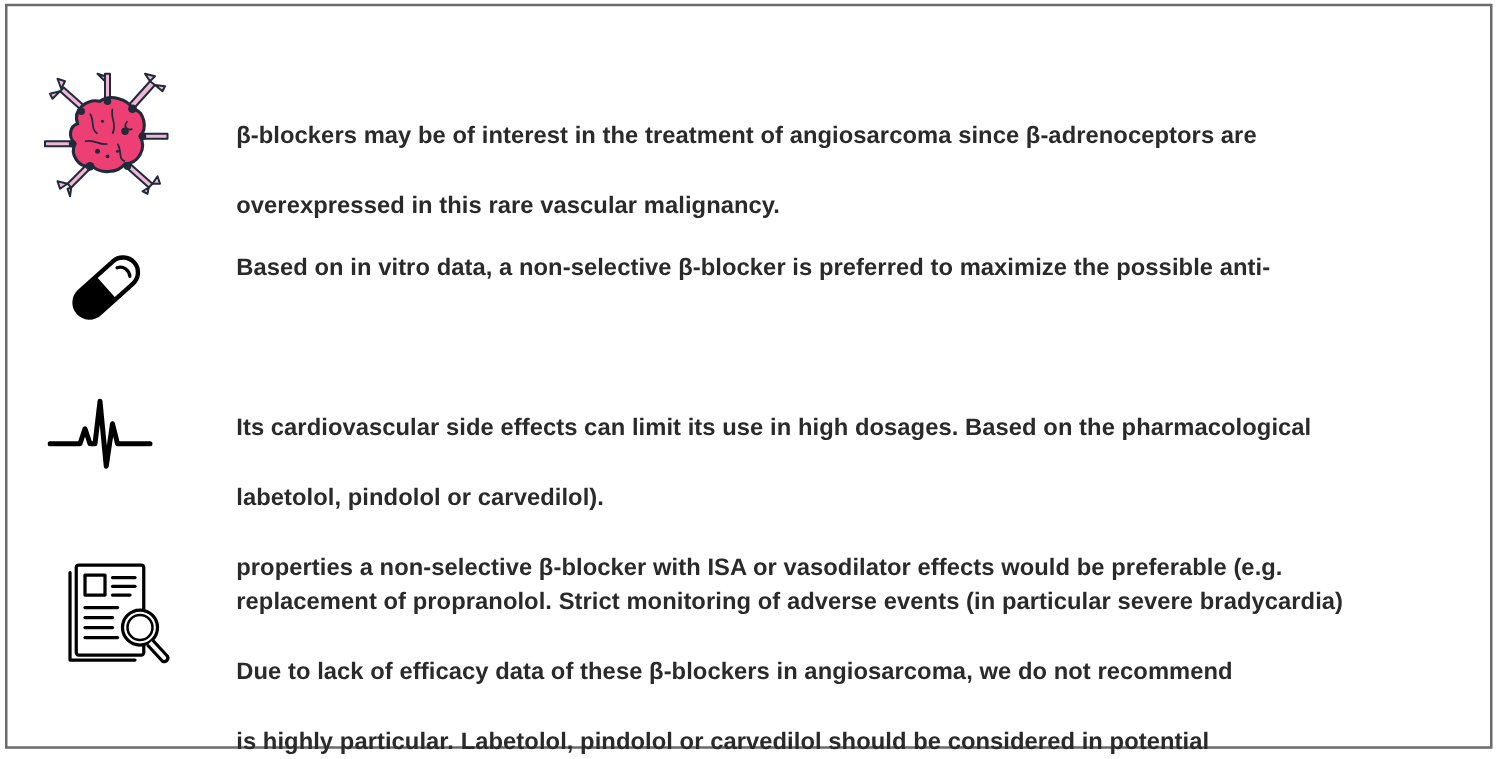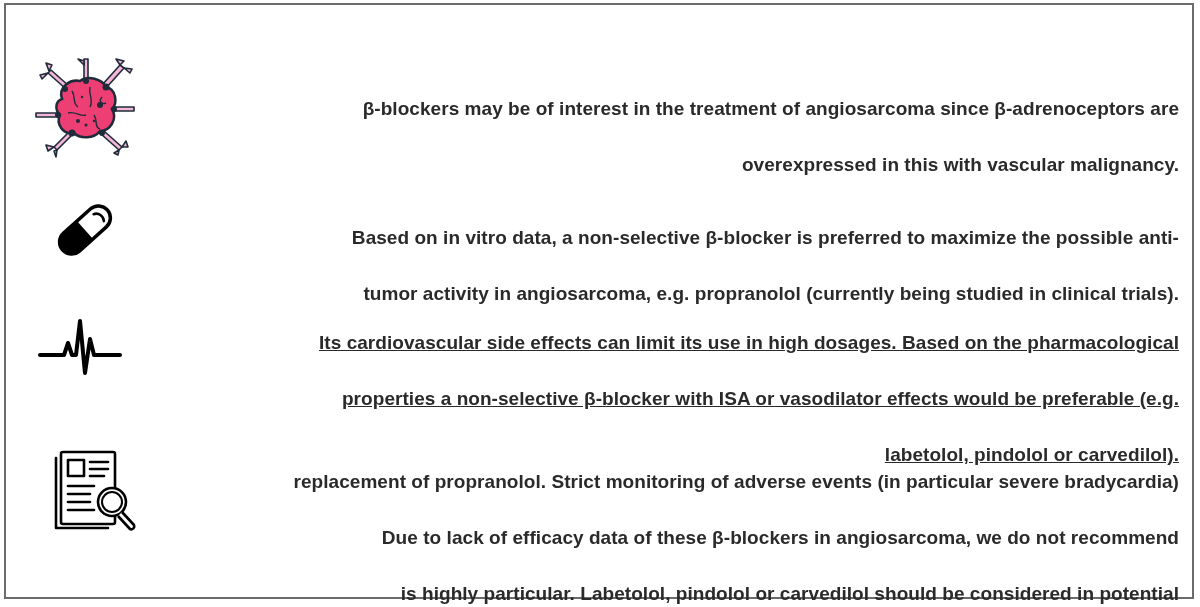--- a/index.html
+++ b/index.html
@@ -36,21 +36,20 @@
     .text {
       position: absolute;
       left: 183px;
       width: 990px;
       font-size: 19px;
       line-height: 28px;
       font-weight: bold;
       color: #2a2a2a;
       letter-spacing: 0.05px;
       white-space: pre-line;
-      text-align: right;
     }
   </style>
 </head>
 <body>
 
 <div class="frame">
 
   <div class="row" style="top:0;">
     <div class="icon" style="left:26px; top:46px;">
       <svg width="110" height="110" viewBox="0 0 110 110">
@@ -103,50 +102,49 @@
           <circle cx="33" cy="38" r="3"></circle>
           <circle cx="82" cy="58" r="3"></circle>
           <circle cx="26" cy="64" r="3"></circle>
           <circle cx="40" cy="82" r="3.5"></circle>
           <circle cx="70" cy="82" r="3"></circle>
         </g>
       </svg>
     </div>
     <div class="text" style="top:62px;">
       <div>β-blockers may be of interest in the treatment of angiosarcoma since β-adrenoceptors are</div>
-      <div>overexpressed in this with vascular malignancy.</div>
+      <div>overexpressed in this rare vascular malignancy.</div>
     </div>
   </div>
 
   <div class="row" style="top:0;">
     <div class="icon" style="left:44px; top:193px;">
       <svg width="70" height="64" viewBox="0 0 70 64">
         <g transform="rotate(-42 35 32)">
           <rect x="5" y="20" width="60" height="24" rx="12" ry="12" fill="#ffffff" stroke="#000" stroke-width="3.5"></rect>
           <path d="M17 20 L35 20 L35 44 L17 44 A12 12 0 0 1 17 20 Z" fill="#000"></path>
           <path d="M52 26 C57 28 58 34 55 38" fill="none" stroke="#000" stroke-width="2.6" stroke-linecap="round"></path>
         </g>
       </svg>
     </div>
-    <div class="text" style="top:191px;">
+    <div class="text" style="top:168px;">
       <div>Based on in vitro data, a non-selective β-blocker is preferred to maximize the possible anti-</div>
-      <div>tumor activity in angiosarcoma, e.g. propranolol (currently being studied in clinical trials).</div>
     </div>
   </div>
 
   <div class="row" style="top:0;">
     <div class="icon" style="left:32px; top:310px;">
       <svg width="90" height="66" viewBox="0 0 90 66">
         <polyline points="2,40 26,40 30,28 34,40 38,40 42,6 47,58 52,24 56,40 82,40" fill="none" stroke="#000" stroke-width="4" stroke-linejoin="round" stroke-linecap="round"></polyline>
       </svg>
     </div>
-    <div class="text" style="top:296px;text-decoration:underline;">
+    <div class="text" style="top:296px;">
       <div>Its cardiovascular side effects can limit its use in high dosages. Based on the pharmacological</div>
+      <div>labetolol, pindolol or carvedilol).</div>
       <div>properties a non-selective β-blocker with ISA or vasodilator effects would be preferable (e.g.</div>
-      <div>labetolol, pindolol or carvedilol).</div>
     </div>
   </div>
 
   <div class="row" style="top:0;">
     <div class="icon" style="left:44px; top:441px;">
       <svg width="90" height="90" viewBox="0 0 90 90">
         <g fill="none" stroke="#000" stroke-width="2.6" stroke-linejoin="round" stroke-linecap="round">
 
           <path d="M6 12 L6 82 L58 82"></path>
 

